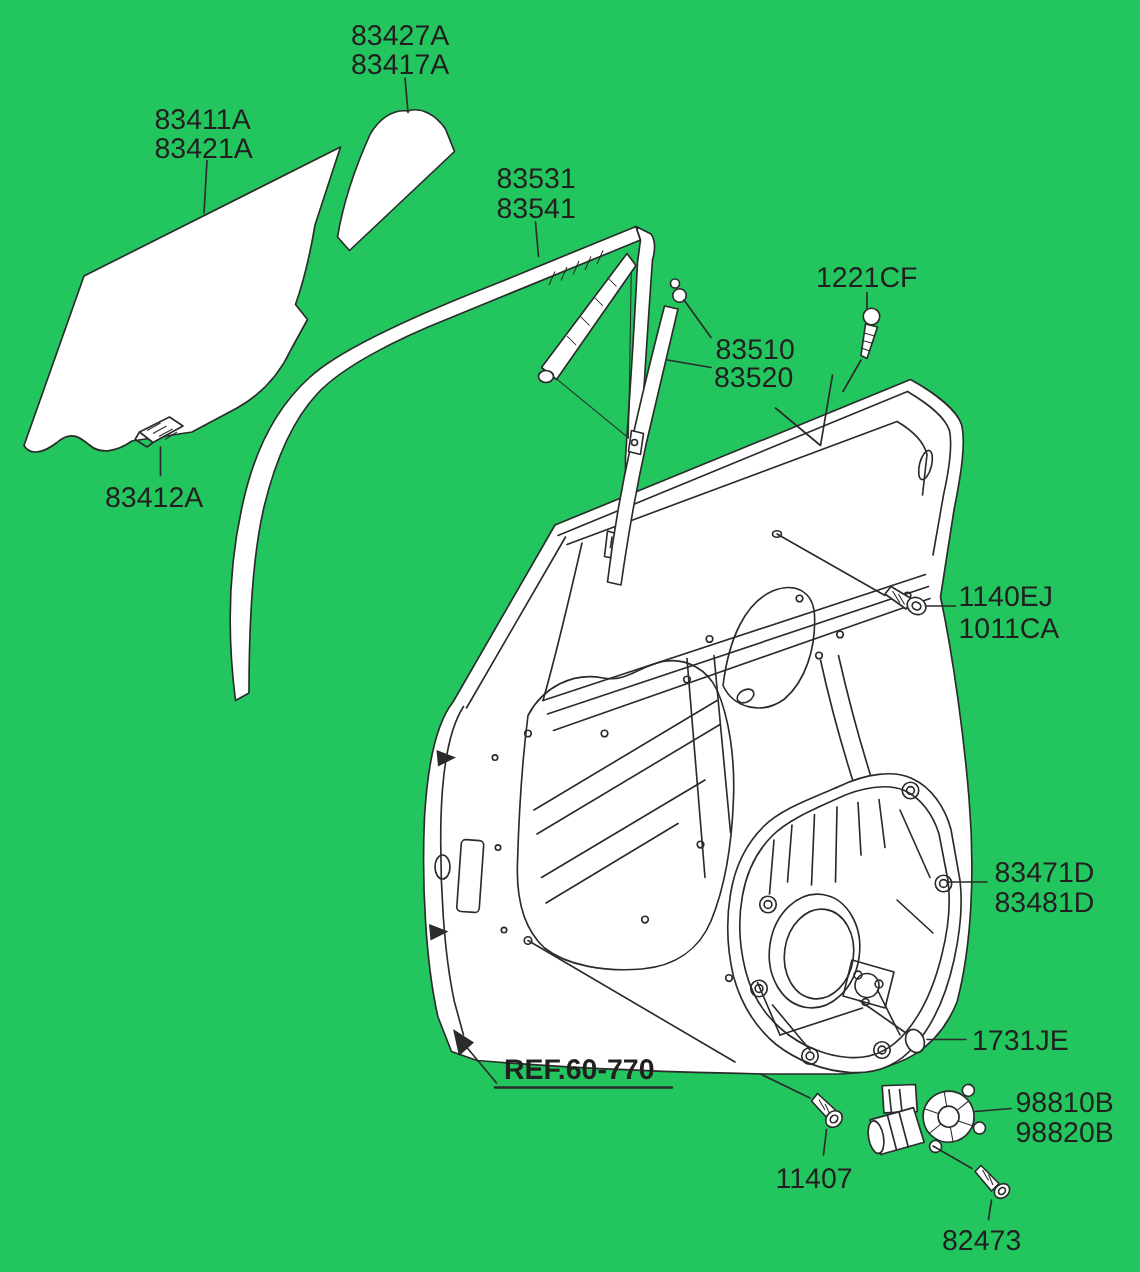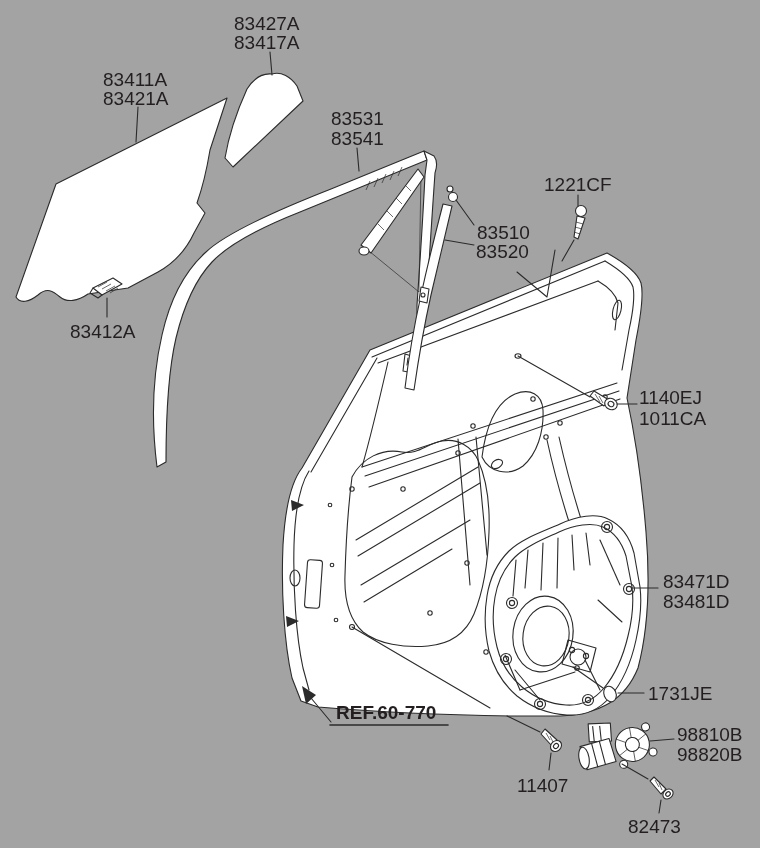--- a/index.html
+++ b/index.html
@@ -1,16 +1,16 @@
 <!DOCTYPE html>
 <html><head>
 <meta charset="utf-8">
 <style>
   html,body{margin:0;padding:0;background:#fff;}
-  .stage{position:relative;width:760px;height:848px;background:#a3a3a3;overflow:hidden;}
+  .stage{position:relative;width:760px;height:848px;background:#22c55e;overflow:hidden;}
   svg{display:block;}
   .ln{stroke:#2b2b2b;stroke-width:1.1;fill:none;stroke-linecap:round;stroke-linejoin:round;}
   .lnw{stroke:#2b2b2b;stroke-width:1.1;fill:#ffffff;stroke-linejoin:round;}
   .thin{stroke:#2b2b2b;stroke-width:0.7;fill:none;}
   .fillb{fill:#2b2b2b;stroke:none;}
   text{font-family:"Liberation Sans","DejaVu Sans",sans-serif;font-size:19px;fill:#231f20;}
   text.ref{font-weight:bold;font-size:19px;}
 </style>
 </head>
 <body>

